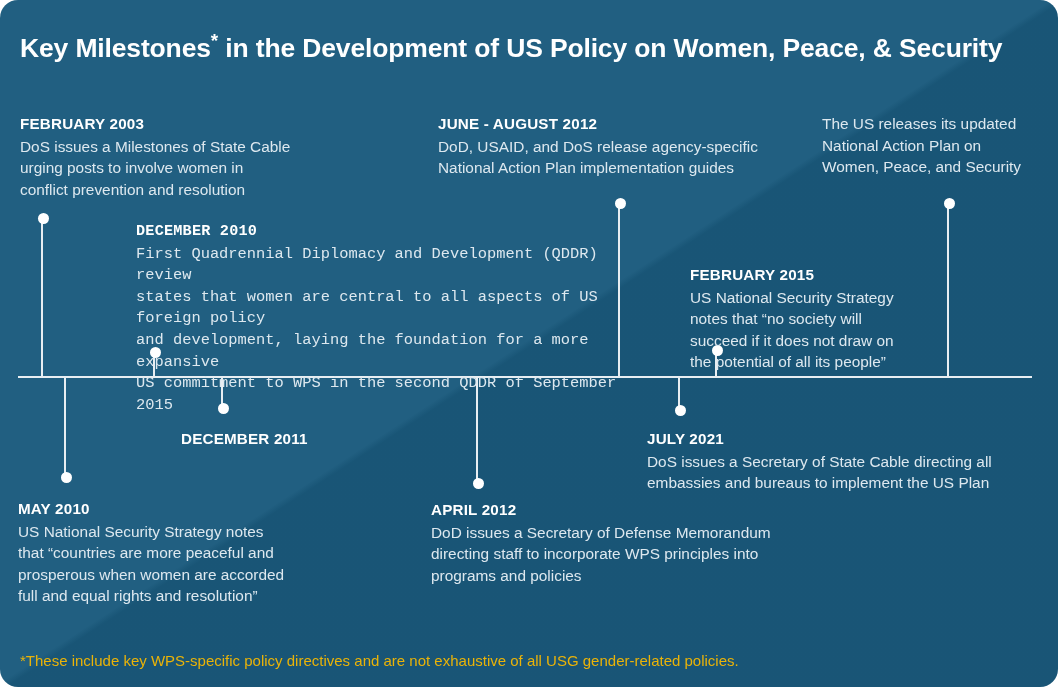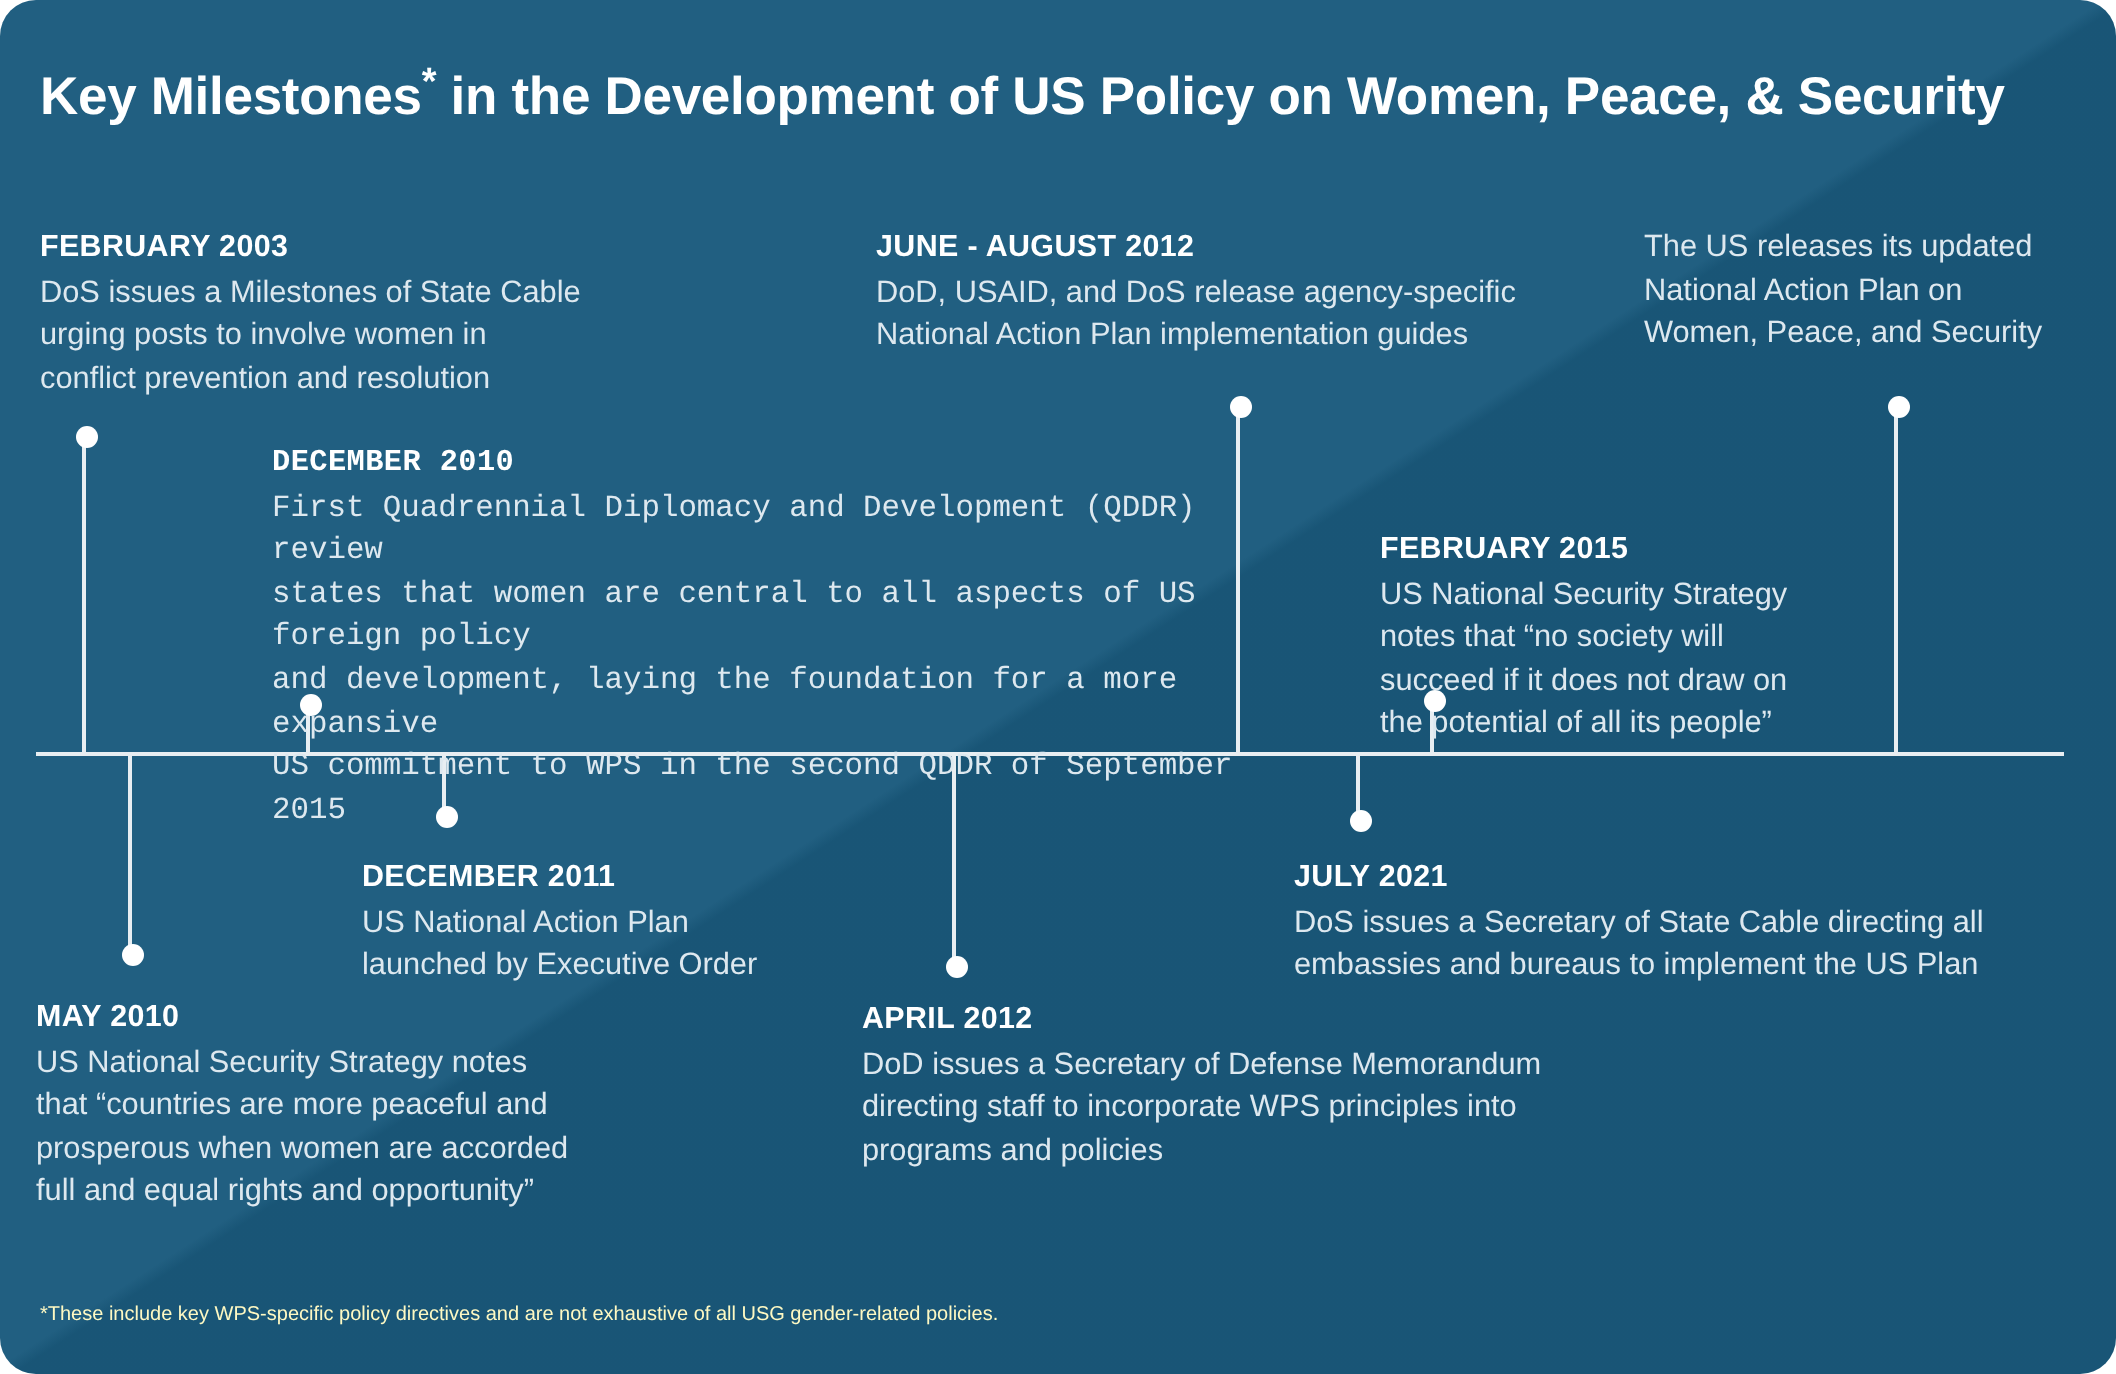--- a/index.html
+++ b/index.html
@@ -94,22 +94,22 @@
   }
   .milestone .desc {
     display: block;
     white-space: pre-line;
   }
 
   .footnote {
     position: absolute;
     left: 20px;
     top: 651px;
-    font-size: 10px;
-    color: #fef9c3;
+    font-size: 15px;
+    color: #eab308;
     line-height: 1.3;
   }
 </style>
 </head>
 <body>
 
 <div id="infographic">
 
   <div class="bg-diagonal"></div>
 
@@ -179,27 +179,25 @@
       <span class="desc">The US releases its updated
 National Action Plan on
 Women, Peace, and Security</span>
     </div>
 
     <div class="milestone" style="left:18px; top:498px; width:340px;">
       <span class="date">MAY 2010</span>
       <span class="desc">US National Security Strategy notes
 that “countries are more peaceful and
 prosperous when women are accorded
-full and equal rights and opportunity”</span>
+full and equal rights and resolution”</span>
     </div>
 
     <div class="milestone" style="left:181px; top:428px; width:280px;">
       <span class="date">DECEMBER 2011</span>
-      <span class="desc">US National Action Plan
-launched by Executive Order</span>
     </div>
 
     <div class="milestone" style="left:431px; top:499px; width:400px;">
       <span class="date">APRIL 2012</span>
       <span class="desc">DoD issues a Secretary of Defense Memorandum
 directing staff to incorporate WPS principles into
 programs and policies</span>
     </div>
 
     <div class="milestone" style="left:647px; top:428px; width:400px;">

